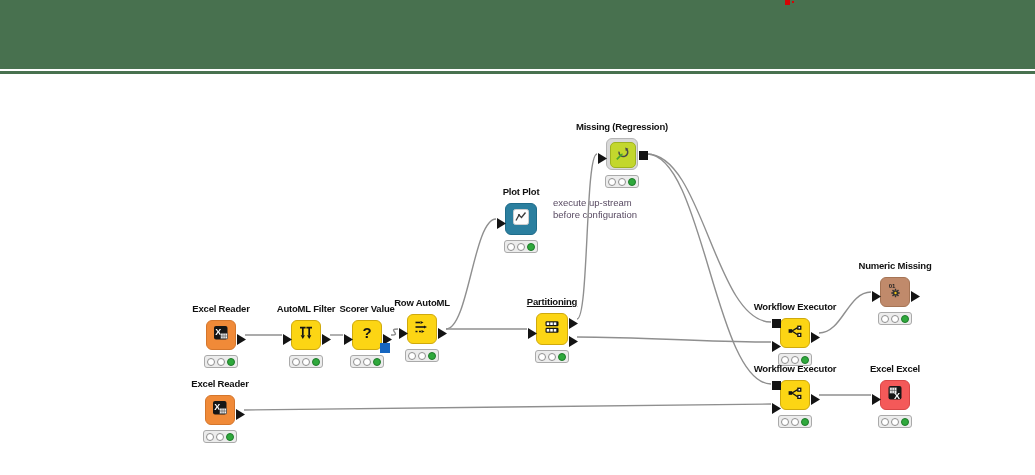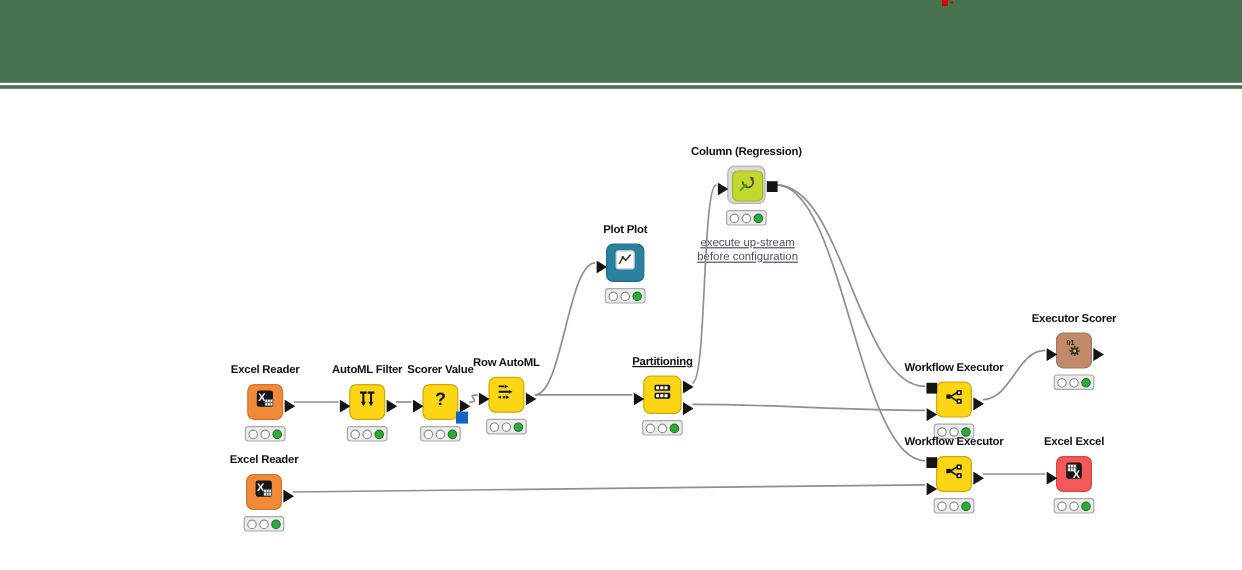--- a/index.html
+++ b/index.html
@@ -22,21 +22,21 @@
   .port{position:absolute;}
   .badge{position:absolute;}
   .tl{
     position:absolute;width:34px;height:13px;background:#ececec;border:1px solid #aaaaaa;
     border-radius:3px;box-sizing:border-box;display:flex;align-items:center;
     justify-content:center;gap:2px;
   }
   .tl .dot{width:8px;height:8px;border-radius:50%;box-sizing:border-box;}
   .tl .dot.off{background:#ffffff;border:1px solid #8f8f8f;}
   .tl .dot.green{border:1px solid #1e7a2a;}
-  .annotation{position:absolute;width:140px;text-align:center;font-size:9.5px;line-height:11.5px;text-decoration:underline;}
+  .annotation{position:absolute;width:140px;font-size:9.5px;line-height:11.5px;}
   .annotation span{display:block;}
 </style>
 </head>
 <body>
 
 <div class="topbar" style="background: rgb(72, 113, 79);"></div>
 <div class="topbar-strip" style="background: rgb(72, 113, 79);"></div>
 <div class="marker" id="marker-a" style="left: 785px; top: 0px; width: 5px; height: 5px; background: rgb(212, 5, 5);"></div>
 <div class="marker" id="marker-b" style="left: 792px; top: 1px; width: 2px; height: 2px; background: rgb(212, 5, 5);"></div>
 
@@ -185,21 +185,21 @@
     <polygon points="12.2,4.6 15.4,5.8 12.8,8.2" fill="#4a4a4a"></polygon>
     <path d="M3.8,16.4 L7.8,12.4" stroke="#4aa62c" stroke-width="1.7"></path>
     <polygon points="6.6,11.2 9.8,10.4 9,13.6" fill="#4aa62c"></polygon>
           </svg></span>
       </div>
       <span class="port" style="left: -9px; top: 10.5px; width: 9px; height: 11px;"><svg width="9" height="11">
           <polygon points="0,0 9,5.5 0,11" fill="#141414"></polygon>
         </svg></span>
       <span class="port" style="left: 32px; top: 11.5px; width: 9px; height: 9px; background: rgb(20, 20, 20);"></span>
     </div>
-    <div class="node-label" style="left: 552px; top: 121px;">Column (Regression)</div>
+    <div class="node-label" style="left: 552px; top: 121px;">Missing (Regression)</div>
     <div class="tl" style="left: 605px; top: 175px;">
       <span class="dot off"></span>
       <span class="dot off"></span>
       <span class="dot green" style="background: rgb(47, 169, 60);"></span>
     </div>
     <div class="node" style="left: 780px; top: 318px; width: 30px; height: 30px; background: rgb(252, 213, 20); border: 1px solid rgb(207, 169, 13);">
       <span class="node-icon"><svg width="20" height="20" viewBox="0 0 20 20">
     <path d="M7,10 L12.6,6.6 M7,10 L12.6,13.8" stroke="#141414" stroke-width="1.3" fill="none"></path>
     <rect x="3.6" y="8.2" width="3.6" height="3.6" fill="#141414"></rect>
     <rect x="12.2" y="4.6" width="4.2" height="4.2" fill="#141414"></rect>
@@ -231,21 +231,21 @@
     <circle cx="10.5" cy="13" r="2.8" fill="#333"></circle>
     <circle cx="10.5" cy="13" r="1.2" fill="#f0c419"></circle>
         </svg></span>
       <span class="port" style="left: -9px; top: 9.5px; width: 9px; height: 11px;"><svg width="9" height="11">
           <polygon points="0,0 9,5.5 0,11" fill="#141414"></polygon>
         </svg></span>
       <span class="port" style="left: 30px; top: 9.5px; width: 9px; height: 11px;"><svg width="9" height="11">
           <polygon points="0,0 9,5.5 0,11" fill="#141414"></polygon>
         </svg></span>
     </div>
-    <div class="node-label" style="left: 825px; top: 260px;">Executor Scorer</div>
+    <div class="node-label" style="left: 825px; top: 260px;">Numeric Missing</div>
     <div class="tl" style="left: 878px; top: 312px;">
       <span class="dot off"></span>
       <span class="dot off"></span>
       <span class="dot green" style="background: rgb(47, 169, 60);"></span>
     </div>
     <div class="node" style="left: 780px; top: 380px; width: 30px; height: 30px; background: rgb(252, 213, 20); border: 1px solid rgb(207, 169, 13);">
       <span class="node-icon"><svg width="20" height="20" viewBox="0 0 20 20">
     <path d="M7,10 L12.6,6.6 M7,10 L12.6,13.8" stroke="#141414" stroke-width="1.3" fill="none"></path>
     <rect x="3.6" y="8.2" width="3.6" height="3.6" fill="#141414"></rect>
     <rect x="12.2" y="4.6" width="4.2" height="4.2" fill="#141414"></rect>

